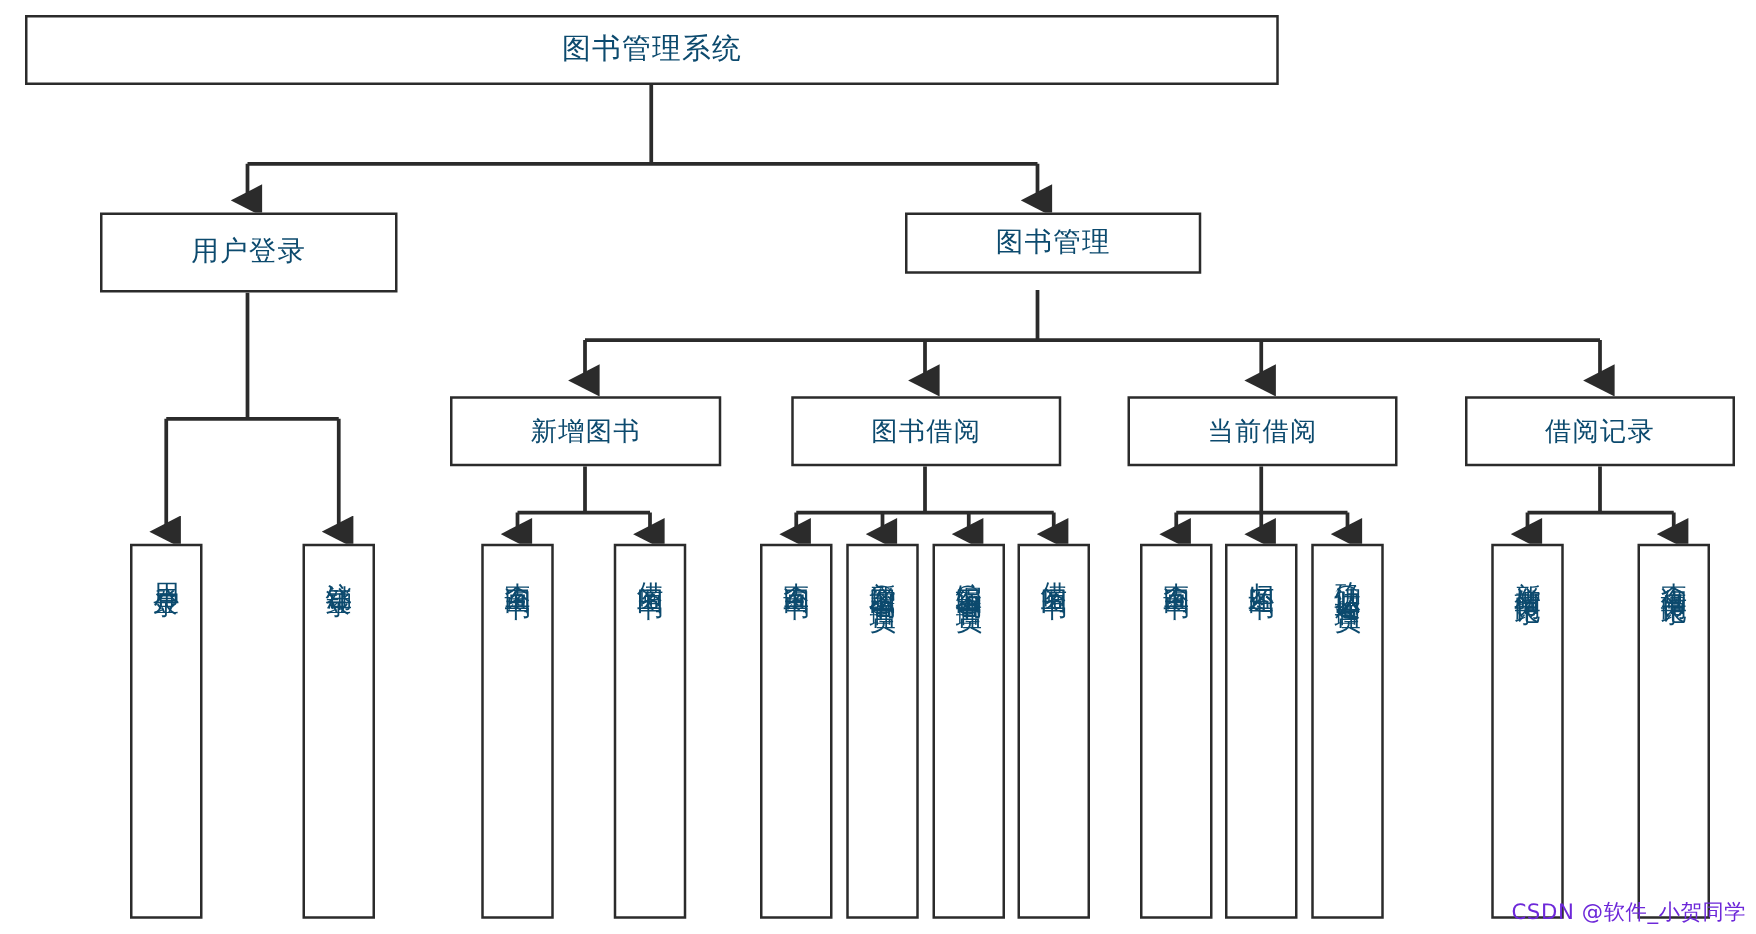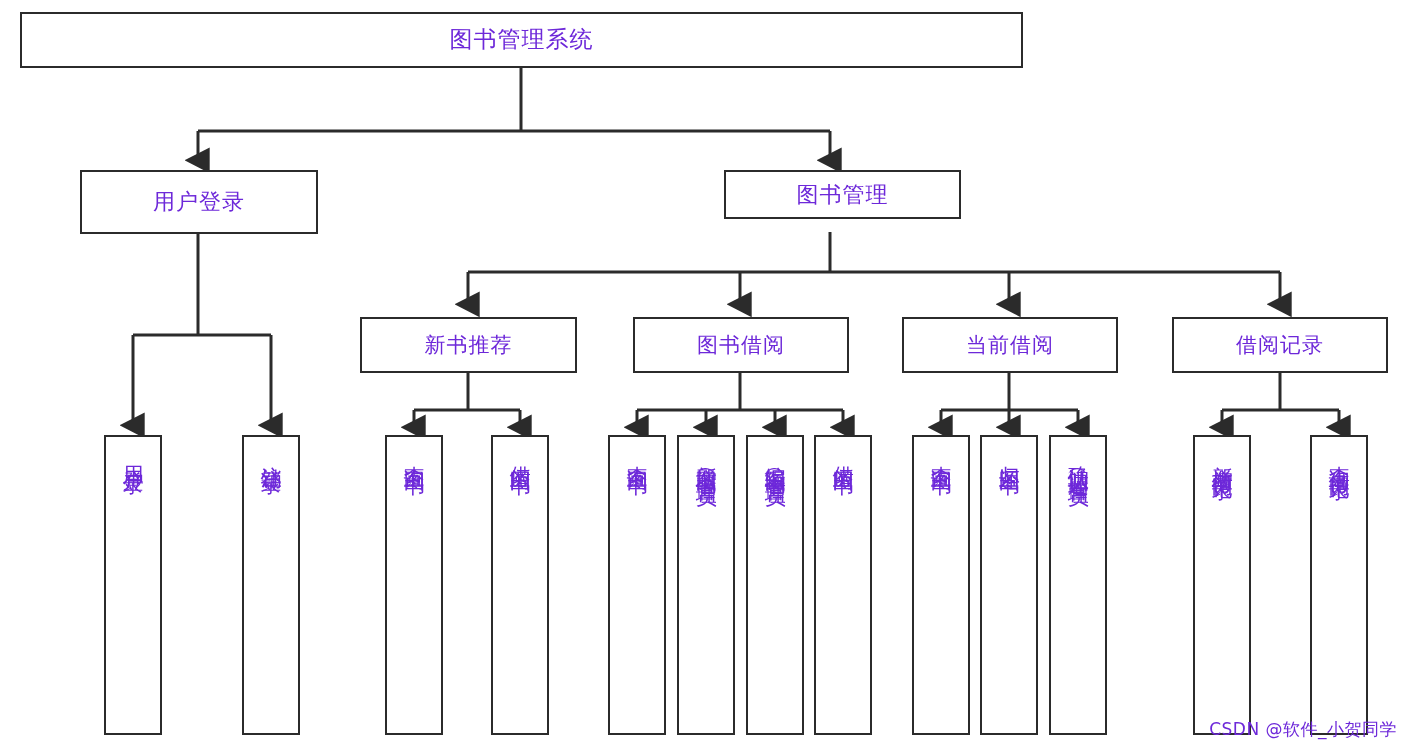--- a/index.html
+++ b/index.html
@@ -29,21 +29,21 @@
     position: absolute;
     box-sizing: border-box;
     background: #ffffff;
     border: 2px solid #2b2b2b;
     display: flex;
     align-items: center;
     justify-content: center;
     z-index: 2;
   }
   .node-label {
-    color: #6d28d9;
+    color: #0c4a6e;
     font-size: 22px;
     line-height: 1.18;
     letter-spacing: 1px;
     text-align: center;
     white-space: nowrap;
   }
   .node.leaf .node-label {
     writing-mode: vertical-rl;
     text-orientation: upright;
     font-size: 21px;
@@ -138,21 +138,21 @@
   </div>
 
   <div class="node level1" style="left:80px; top:170px; width:238px; height:64px;">
     <span class="node-label">用户登录</span>
   </div>
   <div class="node level1" style="left:724px; top:170px; width:237px; height:49px;">
     <span class="node-label">图书管理</span>
   </div>
 
   <div class="node level2" style="left:360px; top:317px; width:217px; height:56px;">
-    <span class="node-label">新书推荐</span>
+    <span class="node-label">新增图书</span>
   </div>
   <div class="node level2" style="left:633px; top:317px; width:216px; height:56px;">
     <span class="node-label">图书借阅</span>
   </div>
   <div class="node level2" style="left:1172px; top:317px; width:216px; height:56px;">
     <span class="node-label">借阅记录</span>
   </div>
   <div class="node level2" style="left:902px; top:317px; width:216px; height:56px;">
     <span class="node-label">当前借阅</span>
   </div>

